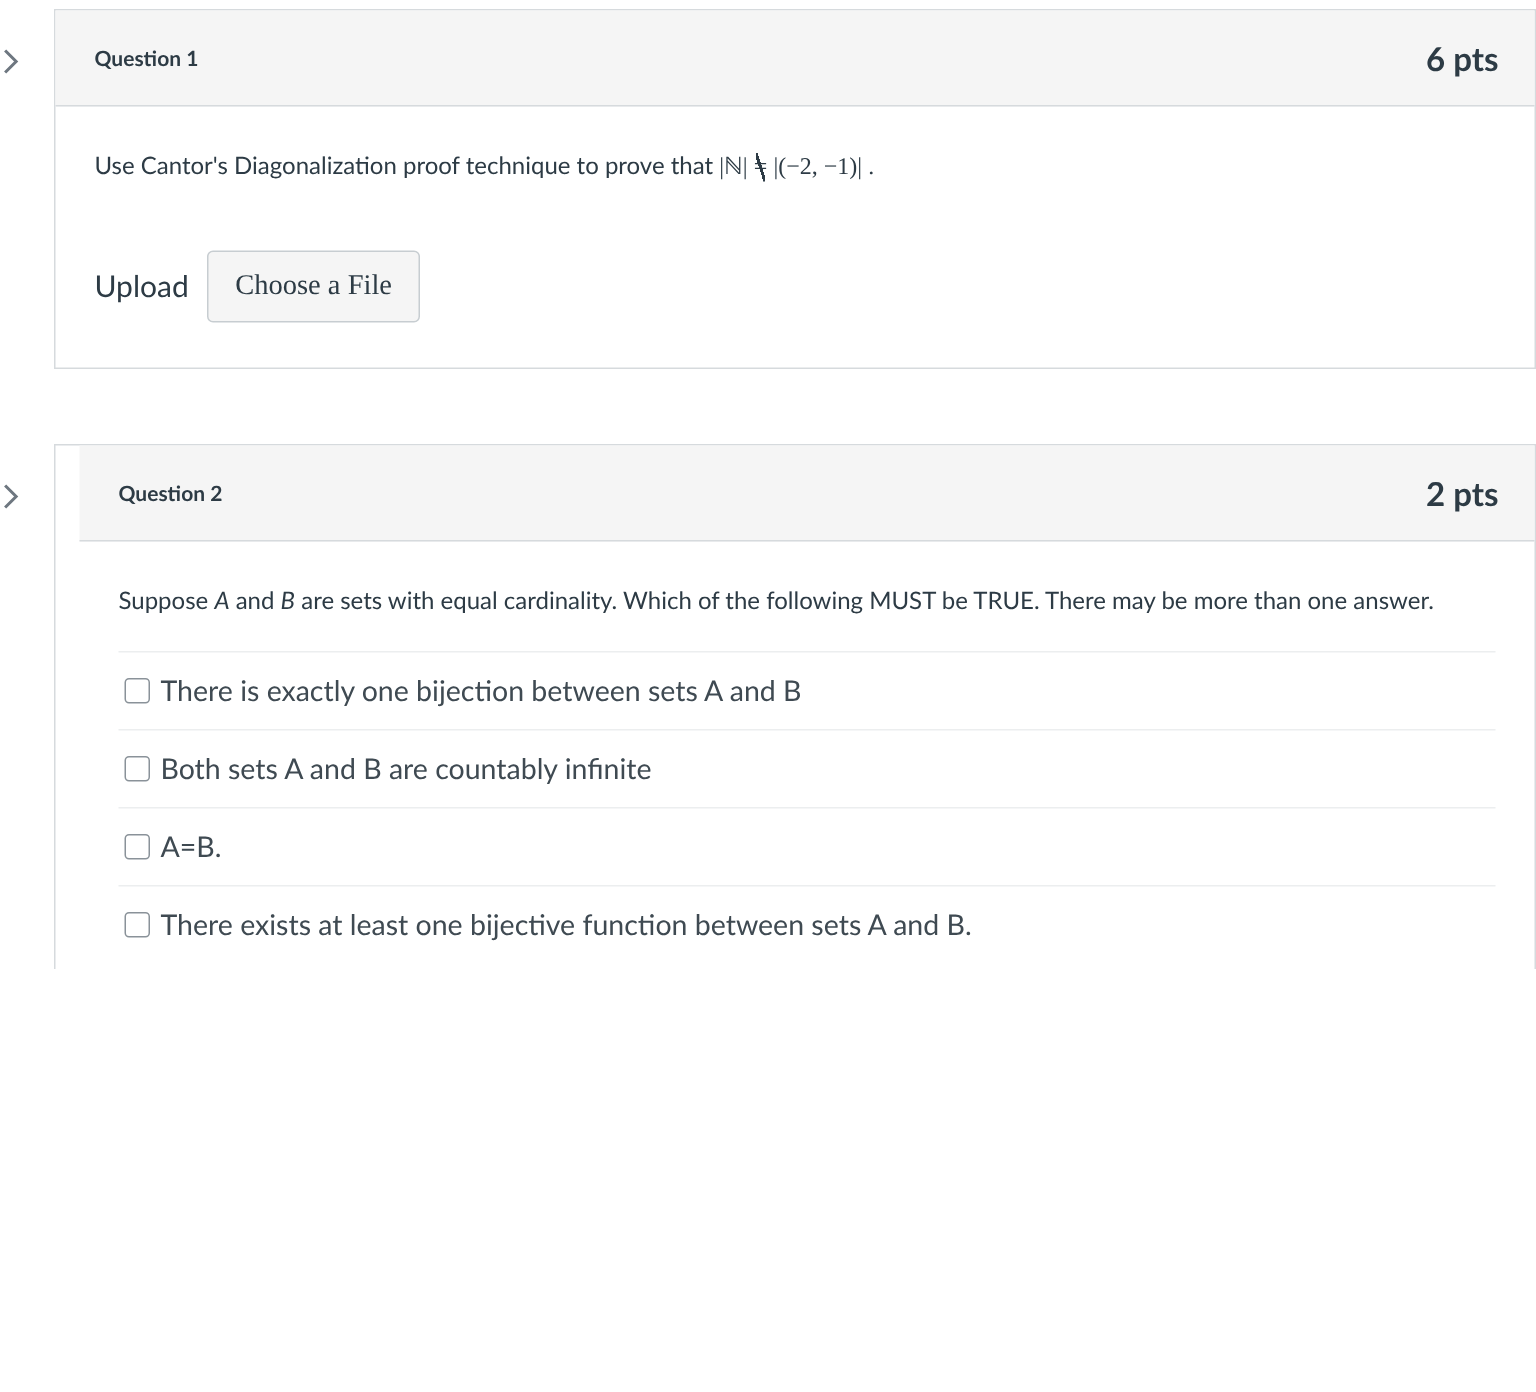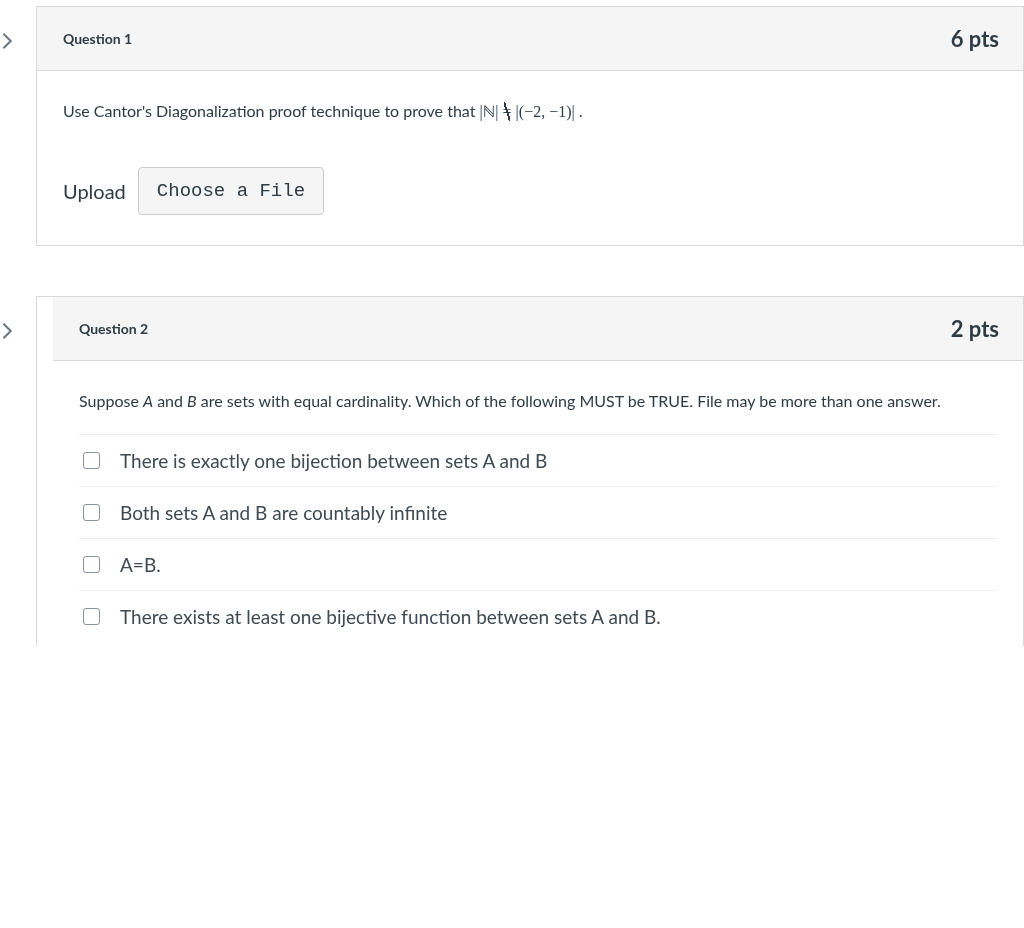--- a/index.html
+++ b/index.html
@@ -81,34 +81,34 @@
     align-self: center;
   }
   .file-btn {
     border: 1px solid #c7cdd1;
     background: #f5f5f5;
     border-radius: 4px;
     font-size: 19px;
     color: #2d3b45;
     padding: 12px 18px;
     cursor: pointer;
-    font-family: Liberation Mono, monospace;
+    font-family: Liberation Serif, serif;
   }
   .file-name-slot {
     flex: 1;
     border: 1px solid transparent;
     min-height: 46px;
   }
   .options {
     margin-top: 22px;
   }
   .option-row {
     display: flex;
     align-items: center;
-    gap: 20px;
+    gap: 7px;
     padding: 14px 4px;
     border-top: 1px solid #eceeef;
     font-size: 19px;
     color: #3f4a52;
   }
   .option-row:first-child { border-top: 1px solid #eceeef; }
   .chk {
     width: 17px;
     height: 17px;
     border: 1.6px solid #8a9299;
@@ -173,21 +173,21 @@
         <polyline points="3,4 11,12 3,20"></polyline>
       </svg>
     </span>
     <div class="question-block" style="margin-bottom:0; border-bottom:none;padding-left:16px;">
       <div class="question-header">
         <span class="question-title">Question 2</span>
         <span class="question-pts">2 pts</span>
       </div>
       <div class="question-body" style="padding-bottom:4px;">
         <div class="prompt">
-          <span>Suppose </span><span class="italic">A</span><span>  and </span><span class="italic">B</span><span> are sets with equal cardinality. Which of the following MUST be TRUE. File may be more than one answer.</span>
+          <span>Suppose </span><span class="italic">A</span><span>  and </span><span class="italic">B</span><span> are sets with equal cardinality. Which of the following MUST be TRUE. There may be more than one answer.</span>
         </div>
         <div class="options">
           <label class="option-row">
             <span class="chk"></span>
             <span>There is exactly one bijection between sets A and B</span>
           </label>
           <label class="option-row">
             <span class="chk"></span>
             <span>Both sets A and B are countably infinite</span>
           </label>

